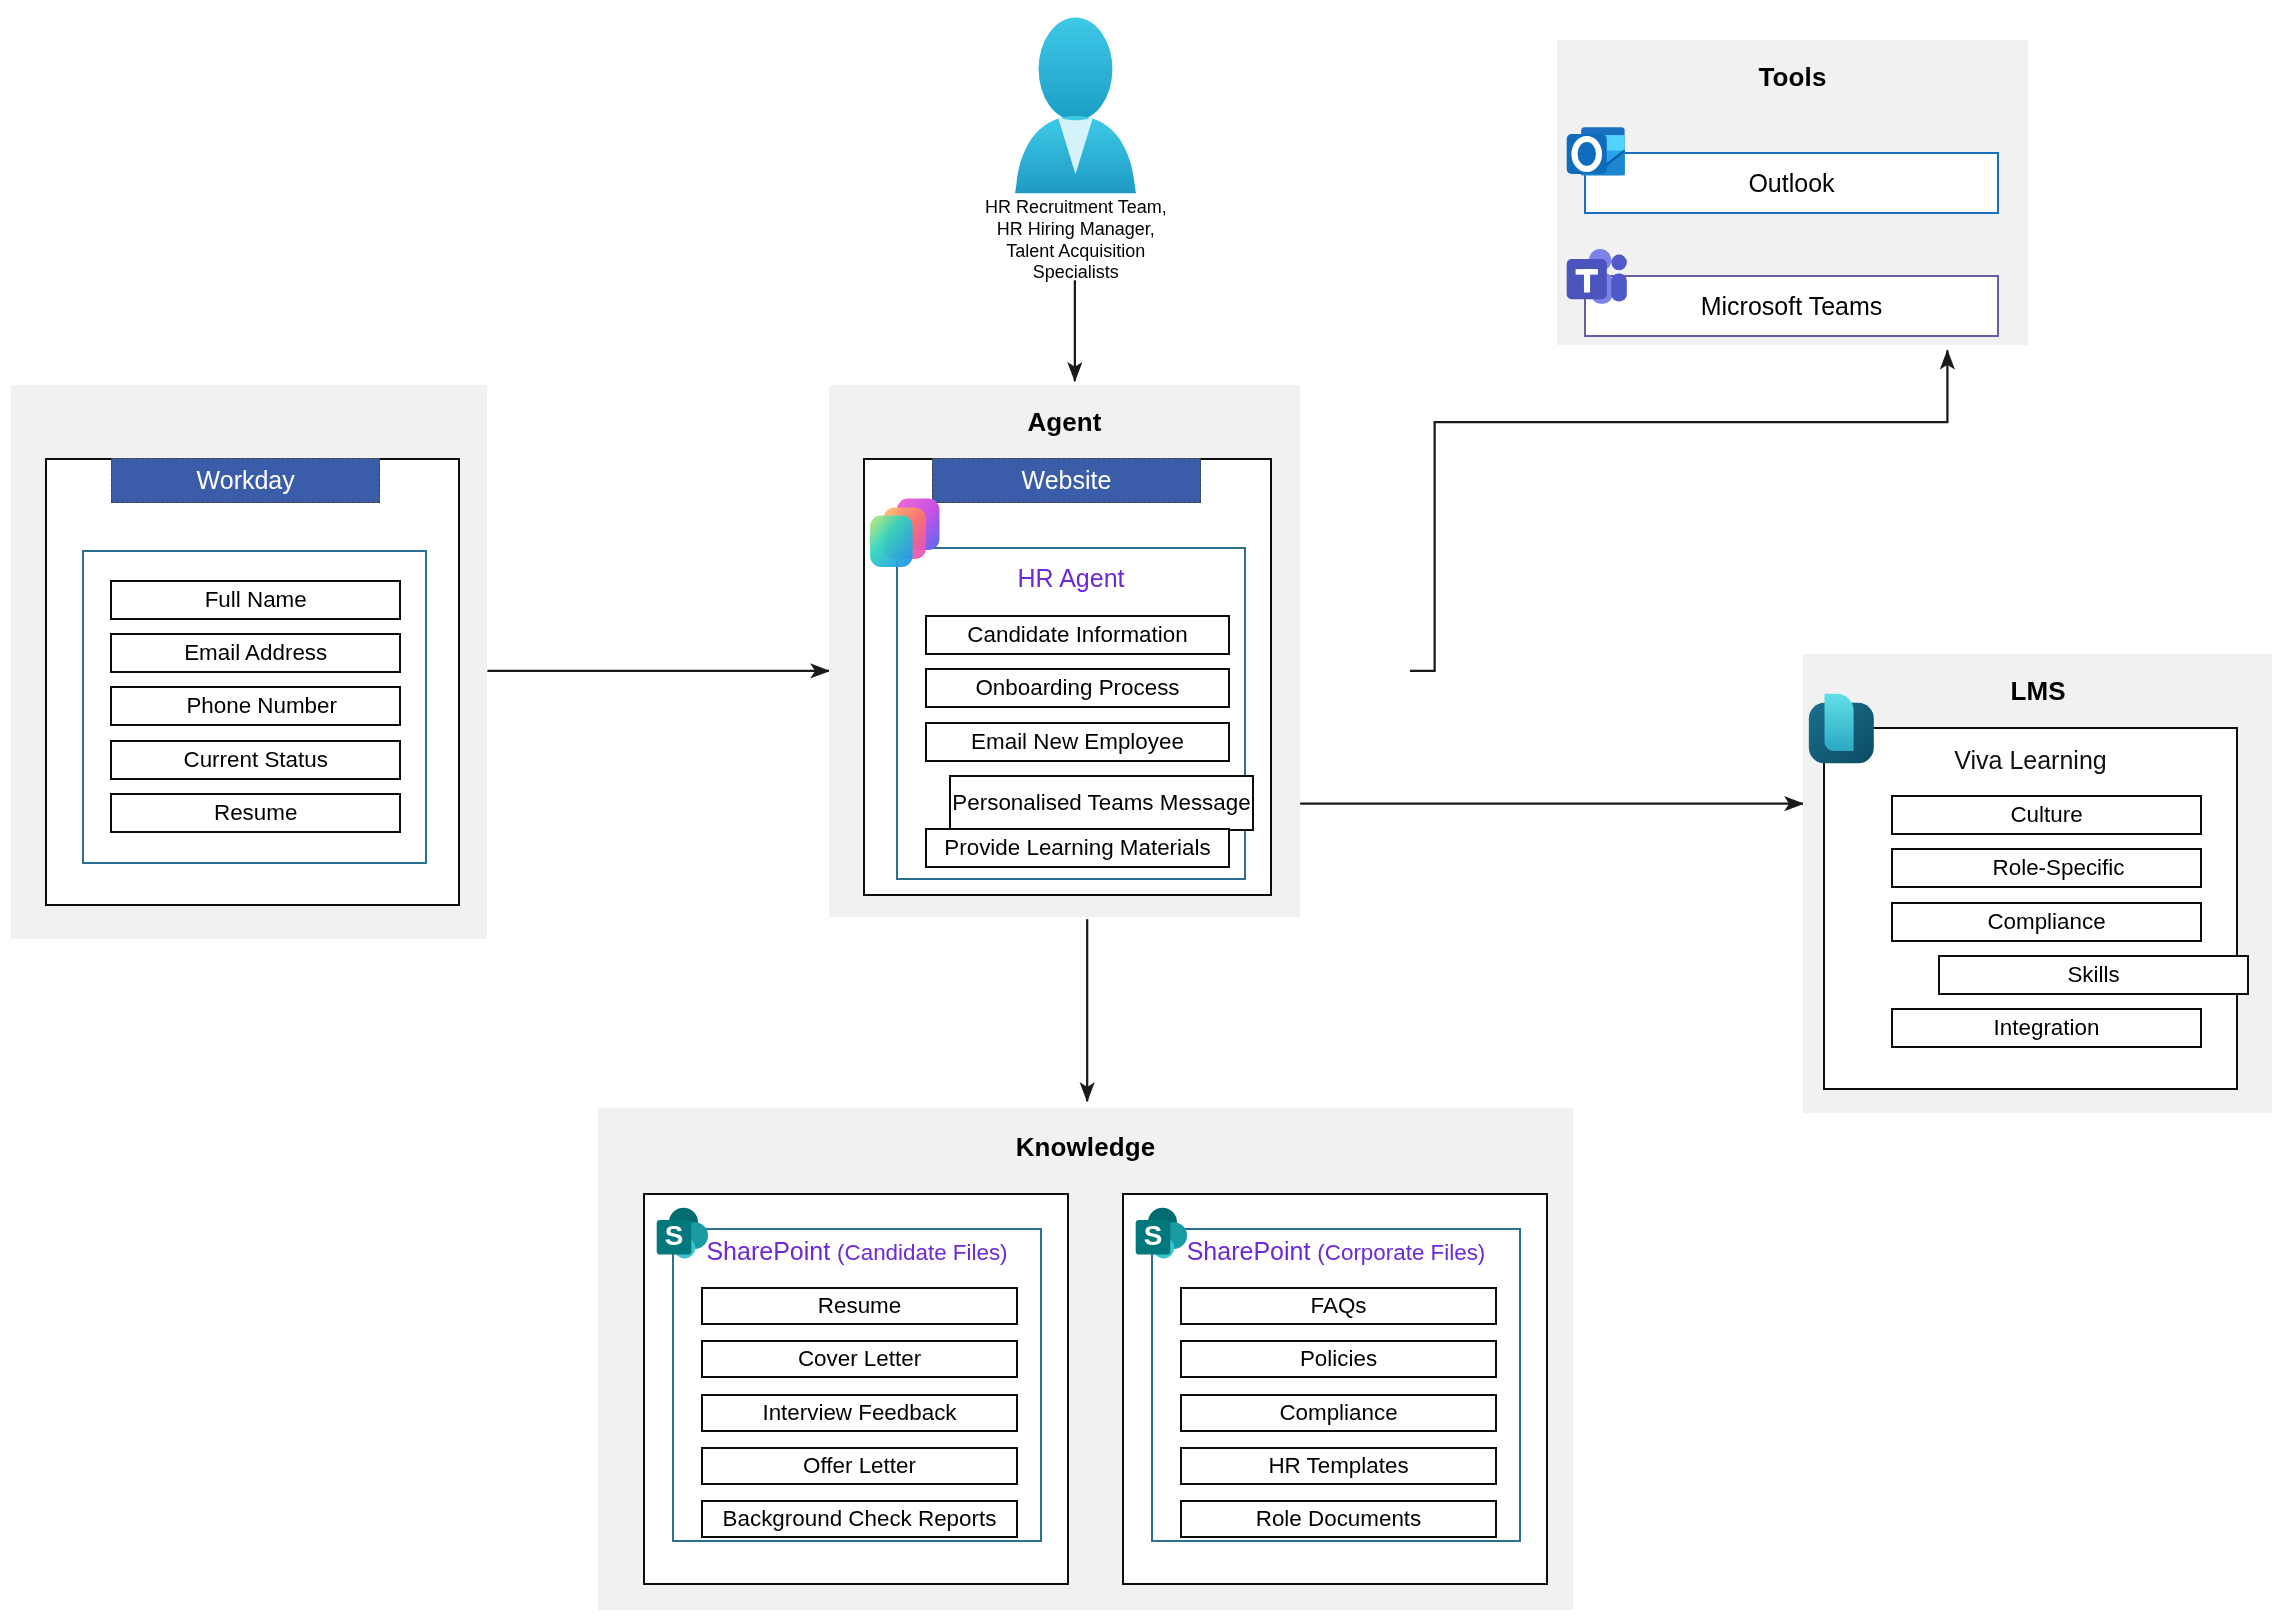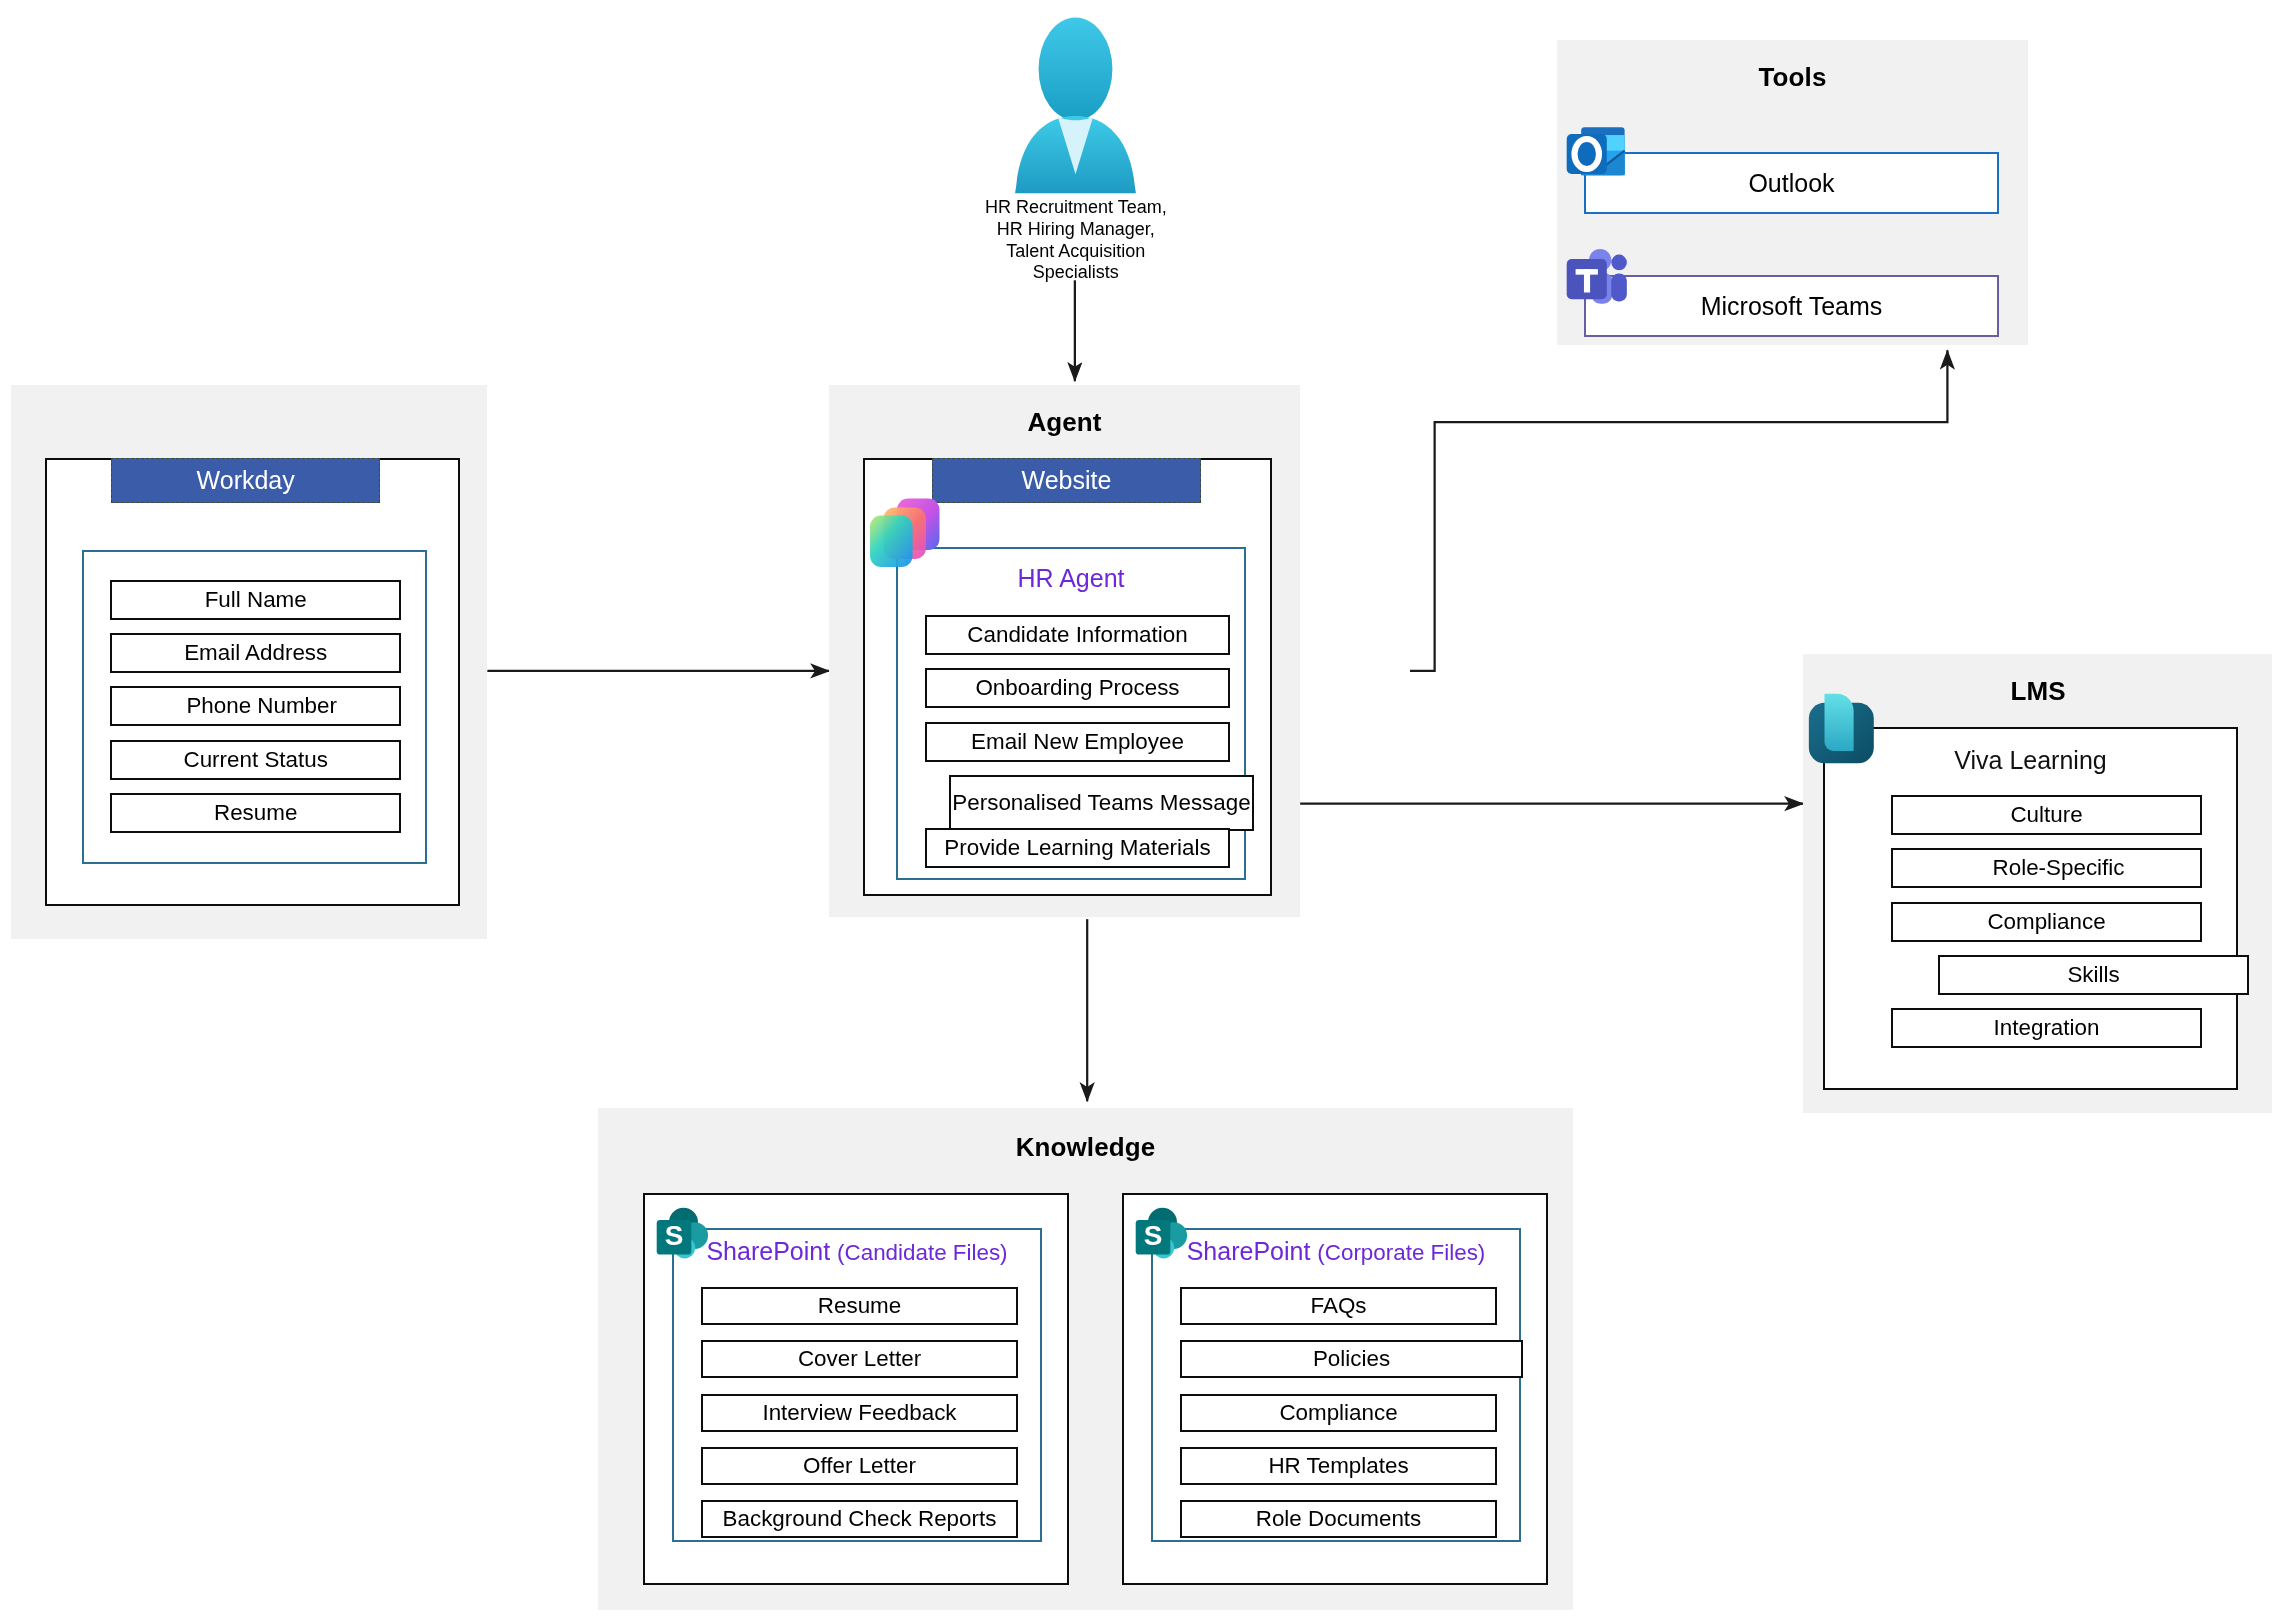--- a/index.html
+++ b/index.html
@@ -306,21 +306,21 @@
 
     <div class="card" style="left:524px;top:85px;width:426px;height:392px;">
       <div class="subbox" style="left:27px;top:32.5px;width:370px;height:314px;">
         <div class="subbox-title" style="top:7.8px;">
           <span>SharePoint </span><span class="paren">(Corporate Files)</span>
         </div>
 
         <div class="item" style="left:27px;top:57px;width:317px;height:38px;">
           <span>FAQs</span>
         </div>
-        <div class="item" style="left:27px;top:110px;width:343px;height:38px;">
+        <div class="item" style="left:27px;top:110px;width:317px;height:38px;">
           <span>Policies</span>
         </div>
         <div class="item" style="left:27px;top:164px;width:317px;height:38px;">
           <span>Compliance</span>
         </div>
         <div class="item" style="left:27px;top:217px;width:317px;height:38px;">
           <span>HR Templates</span>
         </div>
         <div class="item" style="left:27px;top:270px;width:317px;height:38px;">
           <span>Role Documents</span>

